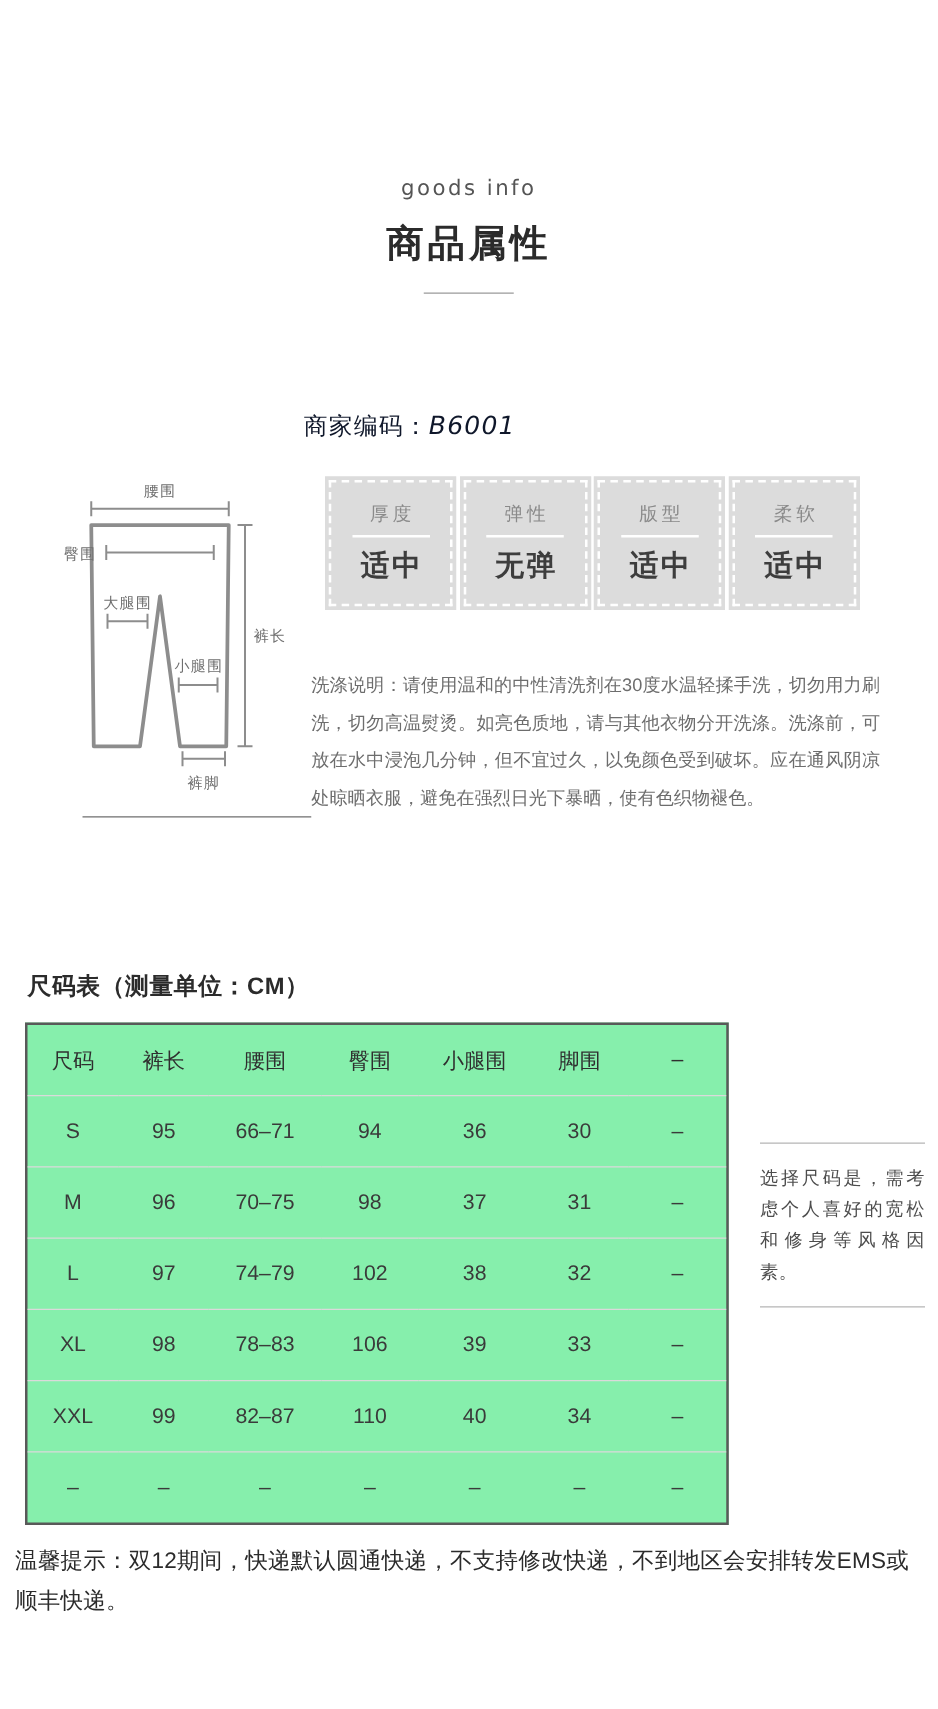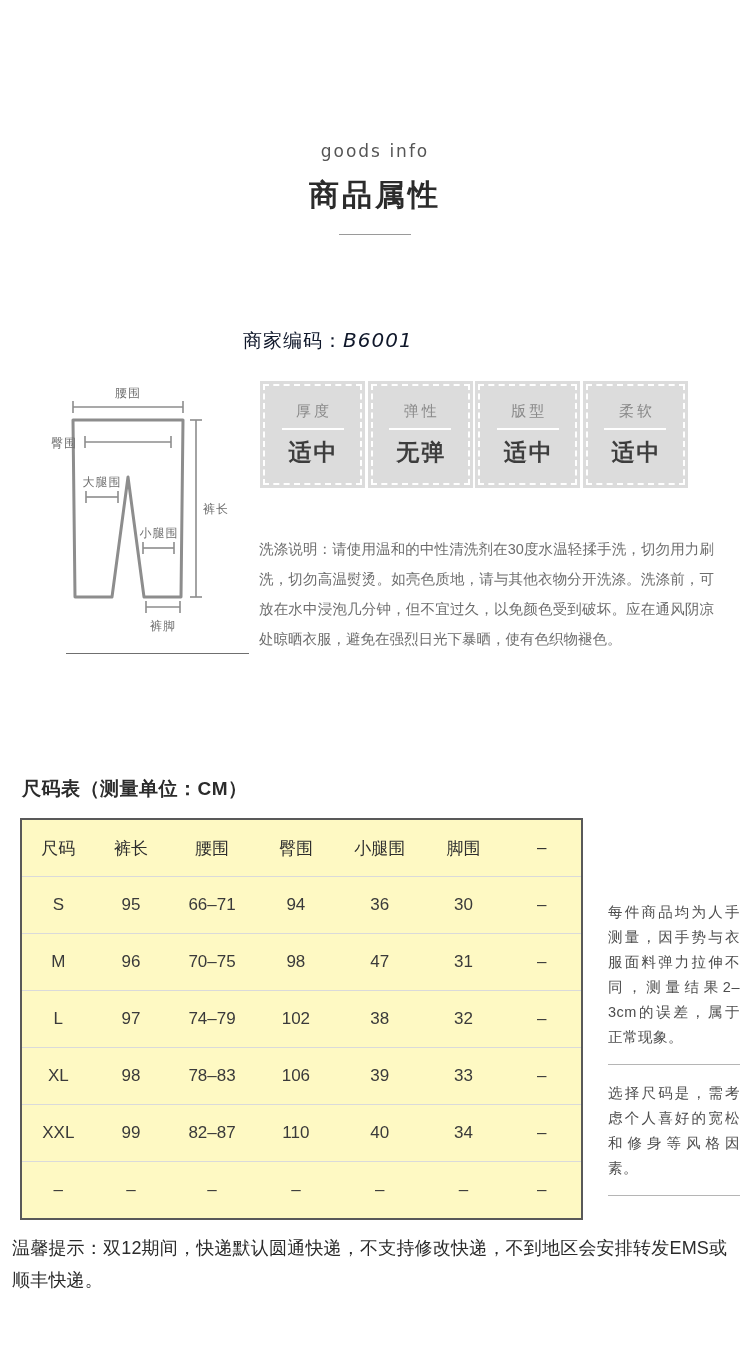--- a/index.html
+++ b/index.html
@@ -104,21 +104,21 @@
     font-weight: bold;
     color: #3d3d3d;
     letter-spacing: 2px;
     padding-left: 2px;
   }
 
   
   .wash-note {
     position: absolute;
     top: 534px;
-    left: 259px;
+    left: 249px;
     width: 455px;
     font-size: 14.5px;
     line-height: 30px;
     color: #6d6d6d;
     text-align: justify;
   }
 
   
   .diagram {
     position: absolute;
@@ -146,21 +146,21 @@
     color: #2b2b2b;
     letter-spacing: 0.5px;
   }
   .size-table-wrap {
     position: absolute;
     top: 818px;
     left: 20px;
     width: 563px;
     border: 2px solid #595959;
     box-sizing: border-box;
-    background: #fef9c3;
+    background: #86efac;
   }
   table.size-table {
     width: 100%;
     border-collapse: collapse;
     font-size: 17px;
     color: #3a3a3a;
     font-family: "Liberation Sans", sans-serif;
   }
   table.size-table th,
   table.size-table td {
@@ -330,21 +330,21 @@
         <td>94</td>
         <td>36</td>
         <td>30</td>
         <td>–</td>
       </tr>
       <tr>
         <td>M</td>
         <td>96</td>
         <td>70–75</td>
         <td>98</td>
-        <td>47</td>
+        <td>37</td>
         <td>31</td>
         <td>–</td>
       </tr>
       <tr>
         <td>L</td>
         <td>97</td>
         <td>74–79</td>
         <td>102</td>
         <td>38</td>
         <td>32</td>
@@ -375,19 +375,18 @@
         <td>–</td>
         <td>–</td>
         <td>–</td>
         <td>–</td>
       </tr>
     </tbody>
   </table>
 </div>
 
 <div class="side-notes">
-  <div class="side-note">每件商品均为人手测量，因手势与衣服面料弹力拉伸不同，测量结果2–3cm的误差，属于正常现象。</div>
   <div class="side-divider"></div>
   <div class="side-note">选择尺码是，需考虑个人喜好的宽松和修身等风格因素。</div>
   <div class="side-divider bottom"></div>
 </div>
 
 <div class="footer-tip">温馨提示：双12期间，快递默认圆通快递，不支持修改快递，不到地区会安排转发EMS或顺丰快递。</div>
 
 </body></html>

